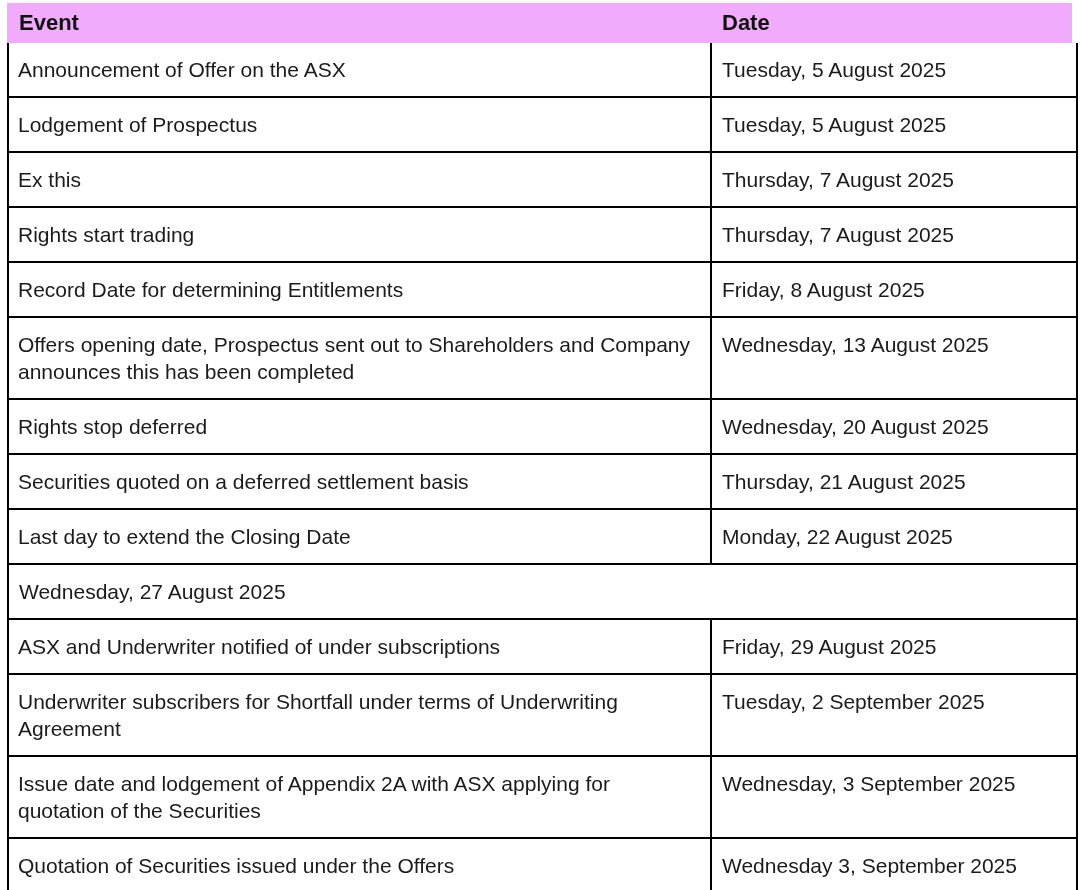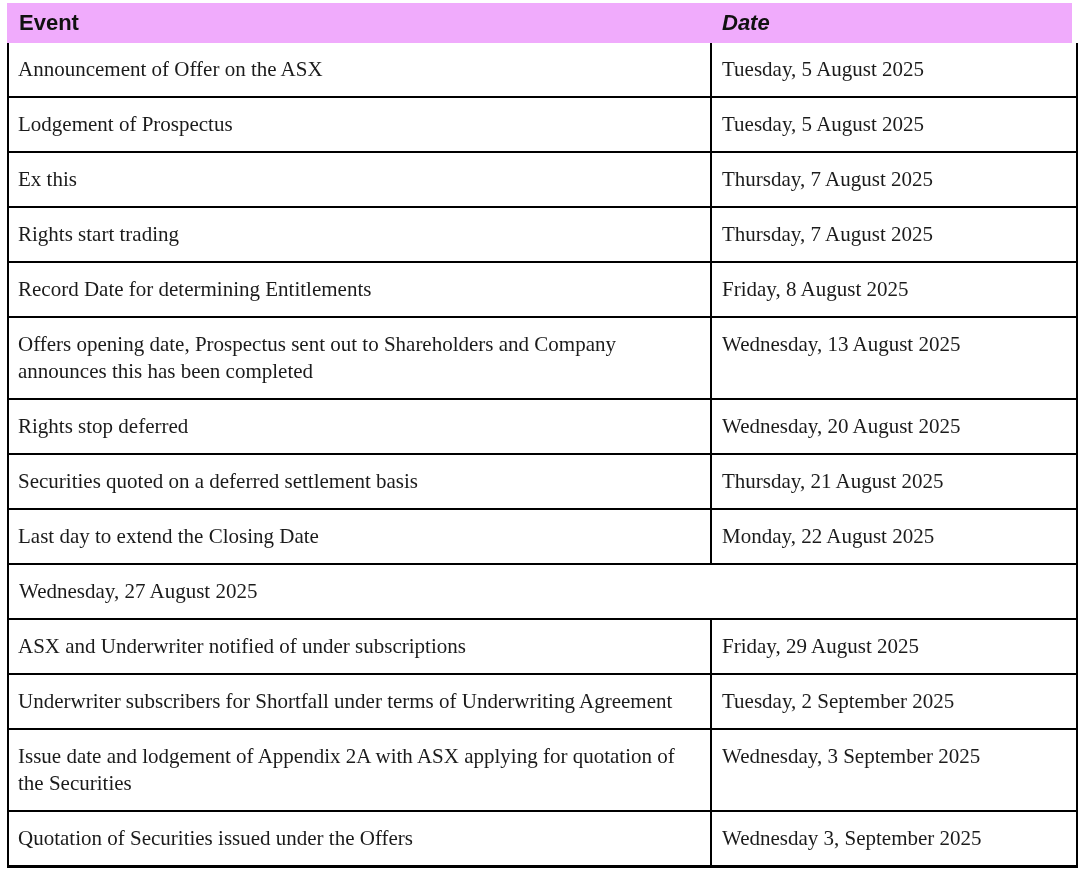--- a/index.html
+++ b/index.html
@@ -31,21 +31,20 @@
     color: #111111;
   }
   .hdr-cell.col-event {
     width: 703px;
     box-sizing: border-box;
     padding-left: 12px;
   }
   .hdr-cell.col-date {
     flex: 1;
     padding-left: 12px;
-    font-style: italic;
   }
   .tbl-body {
     width: 1071px;
     box-sizing: border-box;
     border-left: 2px solid #000000;
     border-right: 2px solid #000000;
     border-bottom: 3px solid #000000;
     background: #ffffff;
   }
   .tbl-row {
@@ -54,21 +53,20 @@
     align-items: stretch;
   }
   .tbl-row:last-child {
     border-bottom: none;
   }
   .cell {
     box-sizing: border-box;
     font-size: 21px;
     line-height: 27px;
     padding: 13px 8px 13px 9px;
-    font-family: Liberation Serif, serif;
   }
   .cell.col-event {
     width: 703px;
     border-right: 2px solid #000000;
   }
   .cell.col-date {
     flex: 1;
     padding-left: 10px;
   }
 </style>

